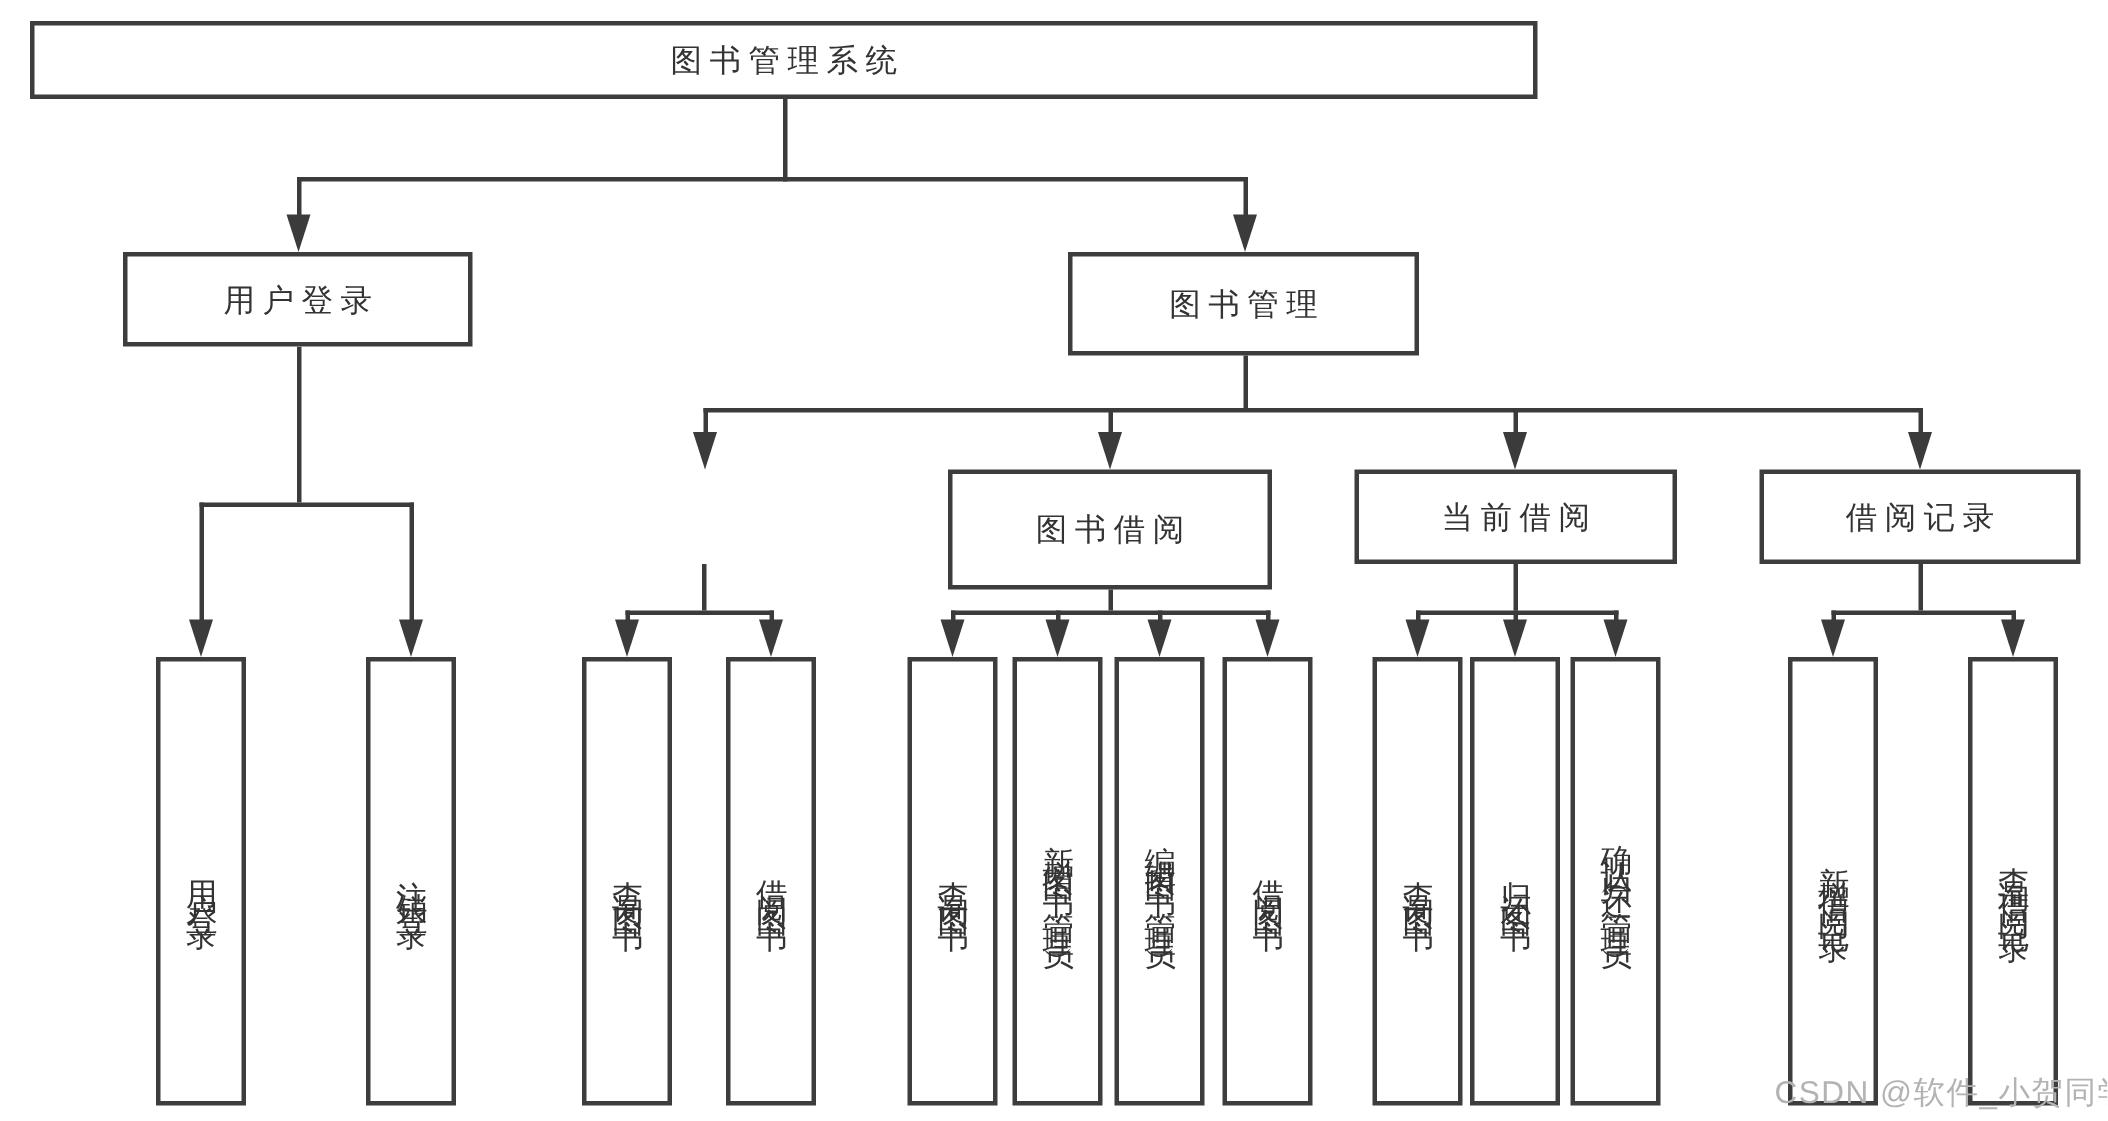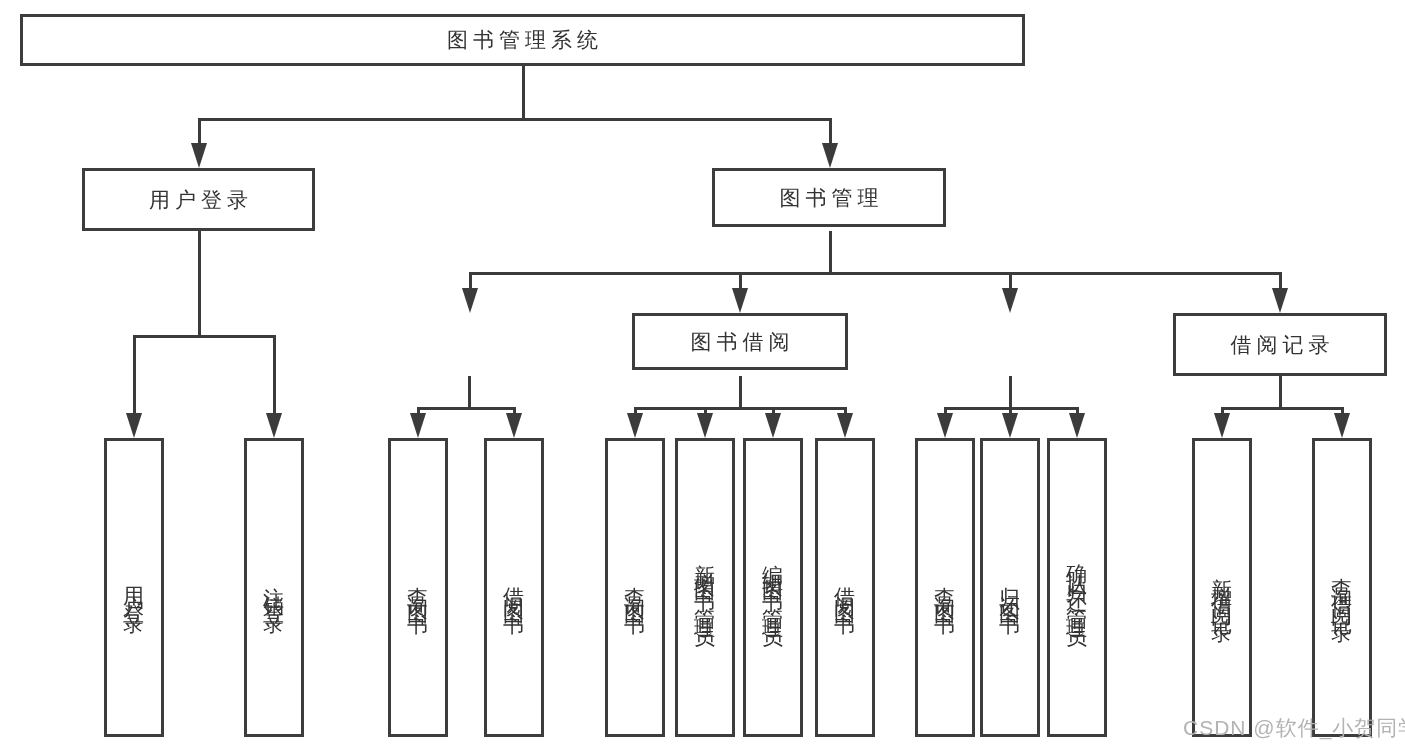--- a/index.html
+++ b/index.html
@@ -72,21 +72,21 @@
   <div class="line" style="left:521.5px; top:66px; width:3px; height:55px;"></div>
   <div class="line" style="left:197.5px; top:118px; width:634px; height:3px;"></div>
   <div class="line" style="left:197.5px; top:118px; width:3px; height:30px;"></div>
   <div class="arrow" style="left:191px; top:143px;"></div>
   <div class="line" style="left:828.5px; top:118px; width:3px; height:30px;"></div>
   <div class="arrow" style="left:822px; top:143px;"></div>
 
   <div class="box" style="left:82px; top:168px; width:233px; height:63px;">
     <span class="hlabel">用户登录</span>
   </div>
-  <div class="box" style="left:712px; top:168px; width:234px; height:59px;font-family:Liberation Serif, serif;">
+  <div class="box" style="left:712px; top:168px; width:234px; height:69px;font-family:Liberation Serif, serif;">
     <span class="hlabel">图书管理</span>
   </div>
 
   <div class="line" style="left:197.5px; top:231px; width:3px; height:104px;"></div>
   <div class="line" style="left:132.5px; top:335px; width:143px; height:3px;"></div>
   <div class="line" style="left:132.5px; top:335px; width:3px; height:82px;"></div>
   <div class="arrow" style="left:126px; top:413px;"></div>
   <div class="line" style="left:272.5px; top:335px; width:3px; height:82px;"></div>
   <div class="arrow" style="left:266px; top:413px;"></div>
 
@@ -94,22 +94,25 @@
   <div class="line" style="left:468.5px; top:272px; width:813px; height:3px;"></div>
   <div class="line" style="left:468.5px; top:272px; width:3px; height:20px;"></div>
   <div class="arrow" style="left:462px; top:288px;"></div>
   <div class="line" style="left:738.5px; top:272px; width:3px; height:20px;"></div>
   <div class="arrow" style="left:732px; top:288px;"></div>
   <div class="line" style="left:1008.5px; top:272px; width:3px; height:20px;"></div>
   <div class="arrow" style="left:1002px; top:288px;"></div>
   <div class="line" style="left:1278.5px; top:272px; width:3px; height:20px;"></div>
   <div class="arrow" style="left:1272px; top:288px;"></div>
 
-  <div class="box" style="left:632px; top:313px; width:216px; height:57px;justify-content:center;">
+  <div class="box" style="left:632px; top:313px; width:216px; height:80px;justify-content:center;">
     <span class="hlabel">图书借阅</span>
+  </div>
+  <div class="box" style="left:903px; top:313px; width:215px; height:63px;">
+    <span class="hlabel">当前借阅</span>
   </div>
   <div class="box" style="left:1173px; top:313px; width:214px; height:63px;">
     <span class="hlabel">借阅记录</span>
   </div>
 
   <div class="line" style="left:468px; top:376px; width:3px; height:31px;"></div>
   <div class="line" style="left:416.5px; top:407px; width:99px; height:3px;"></div>
   <div class="line" style="left:416.5px; top:407px; width:3px; height:10px;"></div>
   <div class="arrow" style="left:410px; top:413px;"></div>
   <div class="line" style="left:512.5px; top:407px; width:3px; height:10px;"></div>

